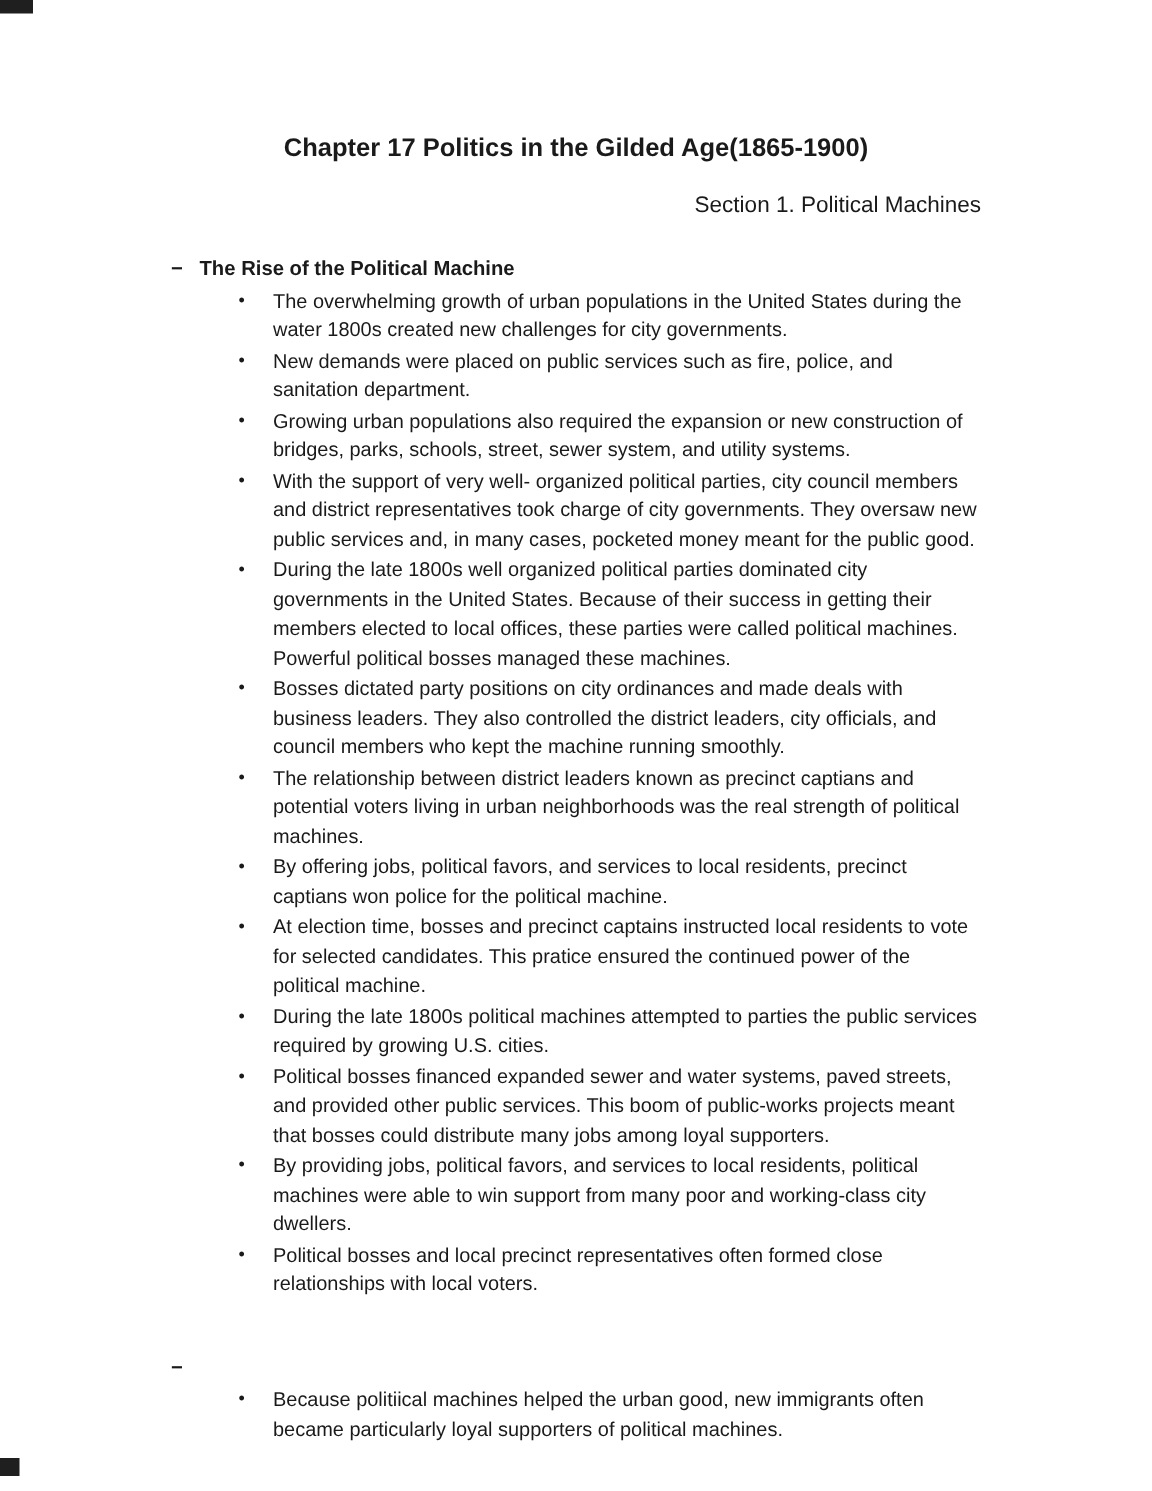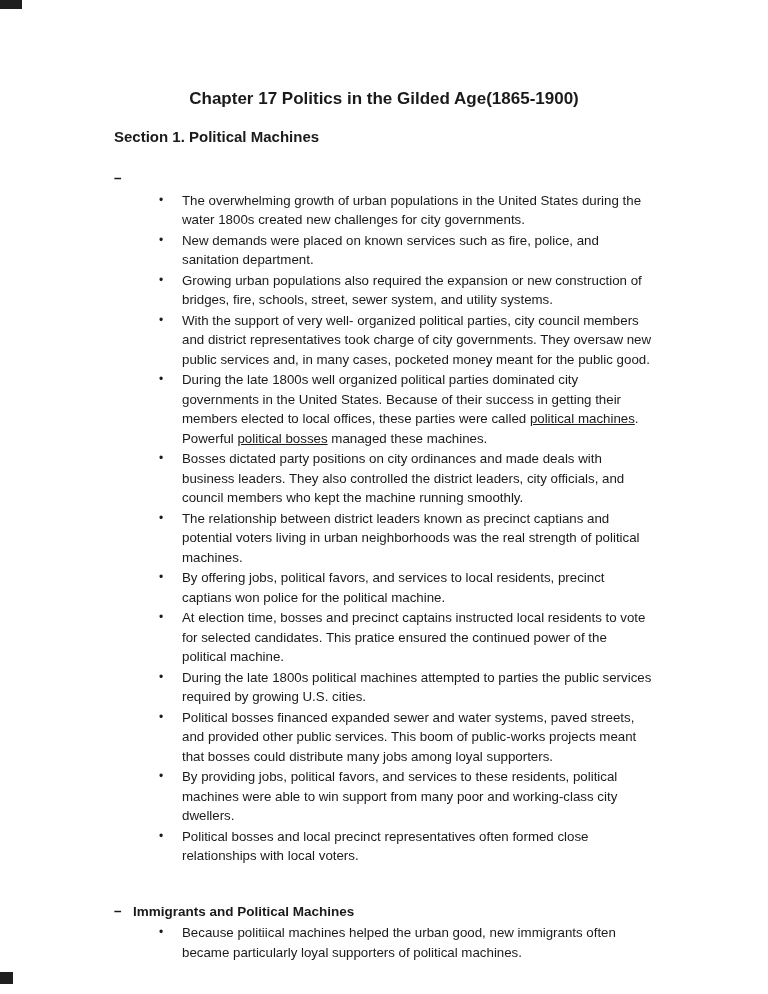--- a/index.html
+++ b/index.html
@@ -33,23 +33,23 @@
   }
   .doc-title {
     margin: 0;
     text-align: center;
     font-size: 17px;
     font-weight: bold;
     line-height: 22px;
   }
   .doc-subtitle {
     margin: 17px 0 0 0;
-    text-align: left;
+    text-align: right;
     font-size: 15px;
-    font-weight: bold;
+    font-weight: normal;
     line-height: 20px;
   }
   .section {
     margin-top: 22px;
   }
   .section + .section {
     margin-top: 36px;
   }
   .section-heading {
     display: flex;
@@ -72,49 +72,49 @@
   }
   .bullet-marker {
     flex: 0 0 23px;
     font-size: 12px;
   }
   .bullet-text {
     flex: 1 1 auto;
     max-width: 472px;
   }
   .underline {
-    text-decoration: underline;
   }
 </style>
 </head>
 <body>
 
 <div class="page">
   <div class="artifact artifact-top"></div>
   <div class="artifact artifact-bottom"></div>
   <div class="content">
     <h1 class="doc-title">Chapter 17 Politics in the Gilded Age(1865-1900)</h1>
     <h2 class="doc-subtitle">Section 1. Political Machines</h2>
     <div id="doc-body">
         <div class="section">
           <div class="section-heading">
             <span class="section-dash">−</span>
+            <span class="heading-text">The Rise of the Political Machine</span>
           </div>
           <div class="bullets">
             <div class="bullet">
               <span class="bullet-marker">•</span>
               <span class="bullet-text">The overwhelming growth of urban populations in the United States during the water 1800s created new challenges for city governments.</span>
             </div>
             <div class="bullet">
               <span class="bullet-marker">•</span>
-              <span class="bullet-text">New demands were placed on known services such as fire, police, and sanitation department.</span>
+              <span class="bullet-text">New demands were placed on public services such as fire, police, and sanitation department.</span>
             </div>
             <div class="bullet">
               <span class="bullet-marker">•</span>
-              <span class="bullet-text">Growing urban populations also required the expansion or new construction of bridges, fire, schools, street, sewer system, and utility systems.</span>
+              <span class="bullet-text">Growing urban populations also required the expansion or new construction of bridges, parks, schools, street, sewer system, and utility systems.</span>
             </div>
             <div class="bullet">
               <span class="bullet-marker">•</span>
               <span class="bullet-text">With the support of very well- organized political parties, city council members and district representatives took charge of city governments. They oversaw new public services and, in many cases, pocketed money meant for the public good.</span>
             </div>
             <div class="bullet">
               <span class="bullet-marker">•</span>
               <span class="bullet-text"><span>During the late 1800s well organized political parties dominated city governments in the United States. Because of their success in getting their members elected to local offices, these parties were called </span><span class="underline">political machines</span><span>. Powerful </span><span class="underline">political bosses</span><span> managed these machines.</span></span>
             </div>
             <div class="bullet">
@@ -136,32 +136,31 @@
             <div class="bullet">
               <span class="bullet-marker">•</span>
               <span class="bullet-text">During the late 1800s political machines attempted to parties the public services required by growing U.S. cities.</span>
             </div>
             <div class="bullet">
               <span class="bullet-marker">•</span>
               <span class="bullet-text">Political bosses financed expanded sewer and water systems, paved streets, and provided other public services. This boom of public-works projects meant that bosses could distribute many jobs among loyal supporters.</span>
             </div>
             <div class="bullet">
               <span class="bullet-marker">•</span>
-              <span class="bullet-text">By providing jobs, political favors, and services to these residents, political machines were able to win support from many poor and working-class city dwellers.</span>
+              <span class="bullet-text">By providing jobs, political favors, and services to local residents, political machines were able to win support from many poor and working-class city dwellers.</span>
             </div>
             <div class="bullet">
               <span class="bullet-marker">•</span>
               <span class="bullet-text">Political bosses and local precinct representatives often formed close relationships with local voters.</span>
             </div>
           </div>
         </div>
         <div class="section">
           <div class="section-heading">
             <span class="section-dash">−</span>
-            <span class="heading-text">Immigrants and Political Machines</span>
           </div>
           <div class="bullets">
             <div class="bullet">
               <span class="bullet-marker">•</span>
               <span class="bullet-text">Because politiical machines helped the urban good, new immigrants often became particularly loyal supporters of political machines.</span>
             </div>
           </div>
         </div>
       </div>
   </div>

